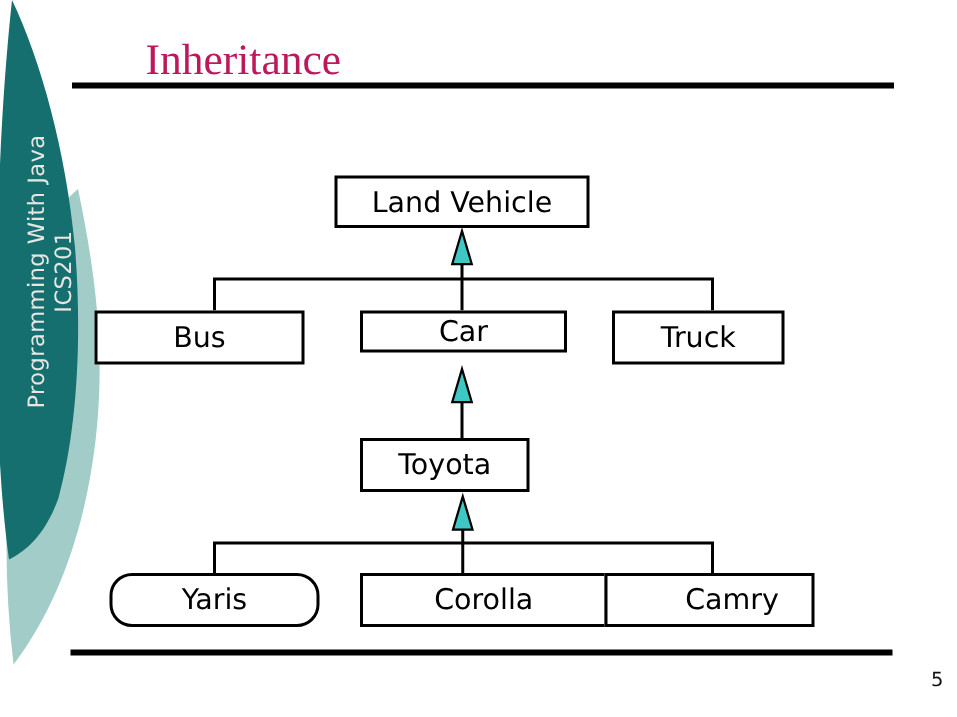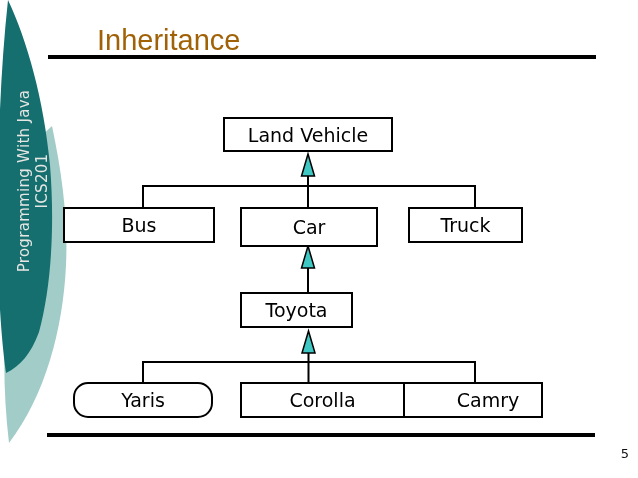--- a/index.html
+++ b/index.html
@@ -26,23 +26,23 @@
     color: #E6E6E4;
     font-size: 15px;
     line-height: 18px;
     letter-spacing: 0.3px;
     font-family: "DejaVu Sans", sans-serif;
   }
   .title {
     position: absolute;
     left: 97px;
     top: 24px;
-    font-family: Liberation Sans, sans-serif;
+    font-family: Liberation Serif, serif;
     font-size: 29px;
-    color: #a16207;
+    color: #be185d;
     white-space: nowrap;
   }
   .rule {
     position: absolute;
     background: #000000;
     height: 4px;
   }
   .rule-top  { left: 48px; top: 55px;  width: 548px; }
   .rule-bottom { left: 47px; top: 433px; width: 548px; }
   .connectors {
@@ -104,23 +104,23 @@
     <path d="M143,207 L143,186 L475,186 L475,207 M308,176 L308,207" stroke="#000000" stroke-width="2" fill="none"></path>
     <path d="M308,268 L308,293" stroke="#000000" stroke-width="2" fill="none"></path>
     <path d="M143,383 L143,362 L475,362 L475,383 M308.5,353 L308.5,383" stroke="#000000" stroke-width="2" fill="none"></path>
     <polygon points="308,154 301.5,176 314.5,176" fill="#3FC7C4" stroke="#000000" stroke-width="1.5"></polygon>
     <polygon points="308,246 301.5,268 314.5,268" fill="#3FC7C4" stroke="#000000" stroke-width="1.5"></polygon>
     <polygon points="308.5,331 302,353 315,353" fill="#3FC7C4" stroke="#000000" stroke-width="1.5"></polygon>
   </svg>
 
   <div class="node" style="left:223px; top:117px; width:170px; height:35px;">Land Vehicle</div>
 
-  <div class="node" style="left:63px; top:207px; width:152px; height:36px;">Bus</div>
+  <div class="node" style="left:63px; top:207px; width:140px; height:36px;">Bus</div>
 
-  <div class="node" style="left:240px; top:207px; width:138px; height:40px;">Car</div>
+  <div class="node" style="left:240px; top:207px; width:138px; height:28px;">Car</div>
 
   <div class="node" style="left:408px; top:207px; width:115px; height:36px;">Truck</div>
 
   <div class="node" style="left:240px; top:292px; width:113px; height:36px;">Toyota</div>
 
   <div class="node" style="left:73px; top:382px; width:140px; height:36px;border-radius:15px;">Yaris</div>
 
   <div class="node" style="left:240px; top:382px; width:165px; height:36px;">Corolla</div>
 
   <div class="node" style="left:403px; top:382px; width:140px; height:36px;padding-left:30px;">Camry</div>

